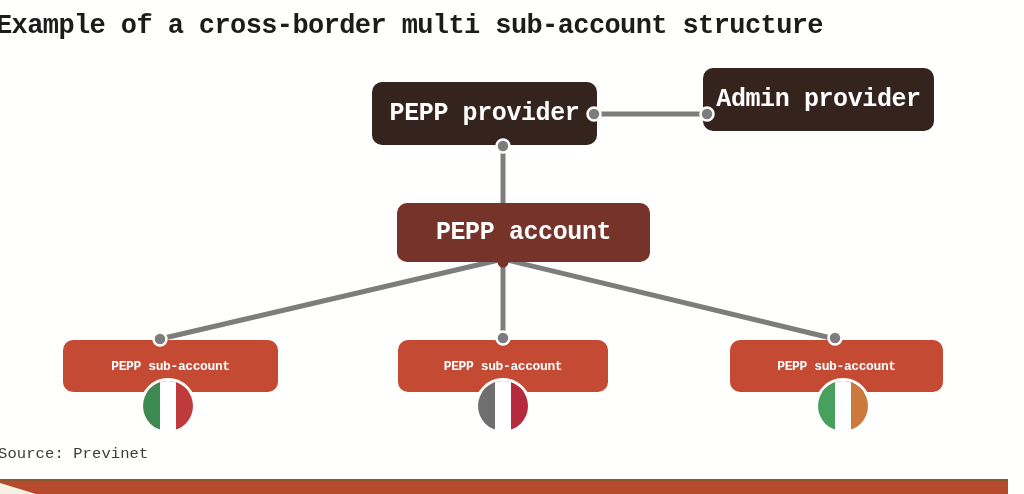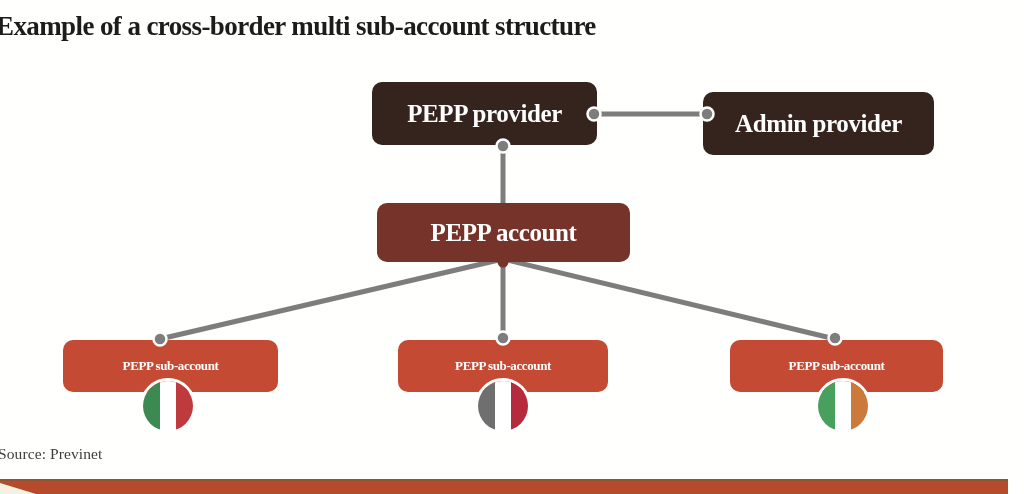--- a/index.html
+++ b/index.html
@@ -1,40 +1,40 @@
 <!DOCTYPE html>
 <html><head>
 <meta charset="utf-8">
 <style>
   html,body { margin:0; padding:0; background:#fffffe; }
   .canvas {
     position:relative; width:1008px; height:494px; overflow:hidden;
     background:#fffffe;
-    font-family:Liberation Serif, serif;
+    font-family:Liberation Mono, monospace;
   }
   .title {
     position:absolute; left:-4px; top:11px; margin:0;
     font-size:27px; font-weight:700; letter-spacing:-0.6px;
     color:#1c1c1c; white-space:nowrap; z-index:2;
   }
   svg.layer { position:absolute; left:0; top:0; width:1024px; height:494px; pointer-events:none; }
   .lines { z-index:1; }
   .dots  { z-index:5; }
   .node {
     position:absolute; z-index:2;
     display:flex; align-items:center; justify-content:center;
     color:#ffffff; font-weight:700; letter-spacing:-0.4px;
     border-radius:10px; white-space:nowrap;
   }
   .dark { background:#35231e; font-size:25px; }
   .mid  { background:#76332a; font-size:25px; }
   .sub  { background:#c44a33; font-size:13px; }
   #pepp-provider  { left:372px; top:82px;  width:225px; height:63px; }
-  #admin-provider { left:703px; top:92px;  width:231px; height:63px; }
-  #pepp-account   { left:377px; top:203px; width:253px; height:59px; }
+  #admin-provider { left:703px; top:68px;  width:231px; height:63px; }
+  #pepp-account   { left:397px; top:203px; width:253px; height:59px; }
   #sub-1 { left:63px;  top:340px; width:215px; height:52px; }
   #sub-2 { left:398px; top:340px; width:210px; height:52px; }
   #sub-3 { left:730px; top:340px; width:213px; height:52px; }
   .flag {
     position:absolute; z-index:4;
     width:50px; height:50px; border-radius:50%;
     border:3px solid #ffffff; overflow:hidden; display:flex;
   }
   .flag span { flex:1 1 0; }
   #flag-1 { left:140px; top:378px; }

